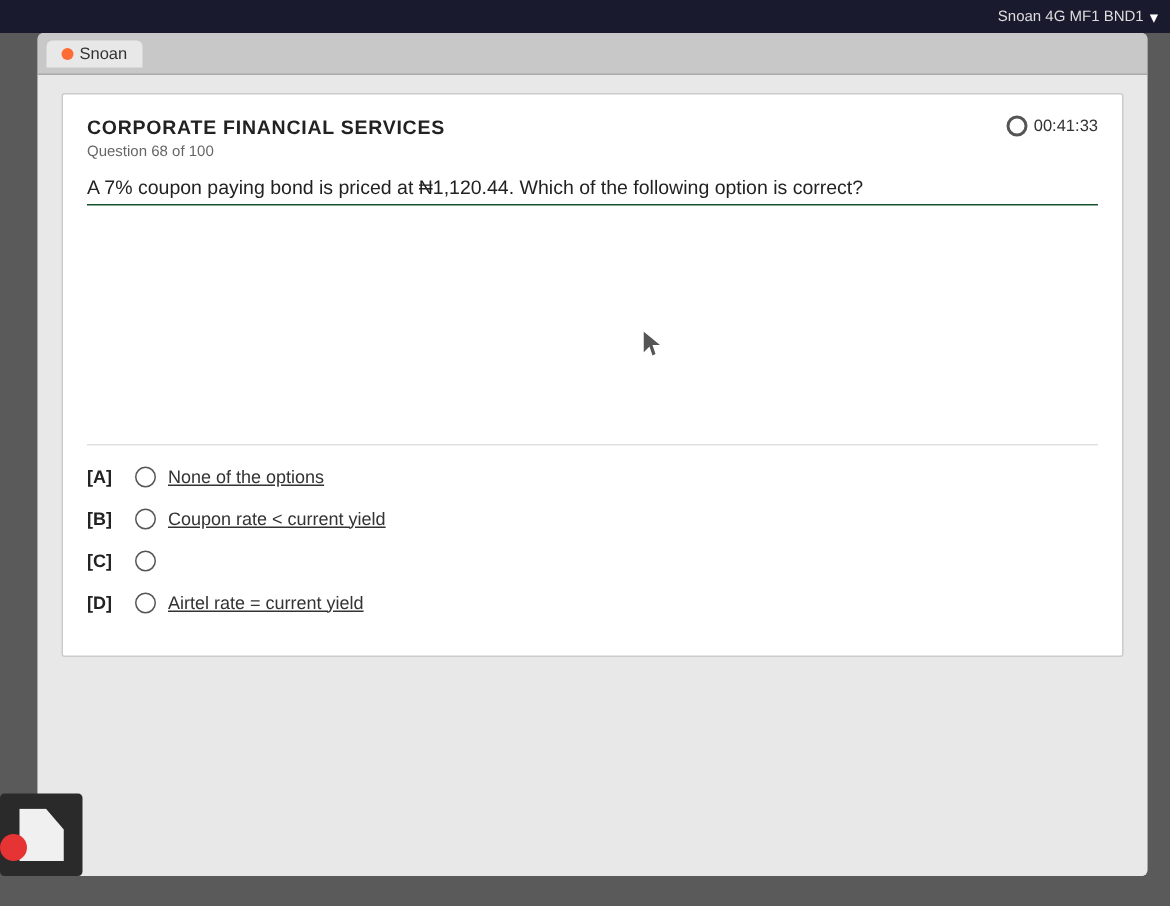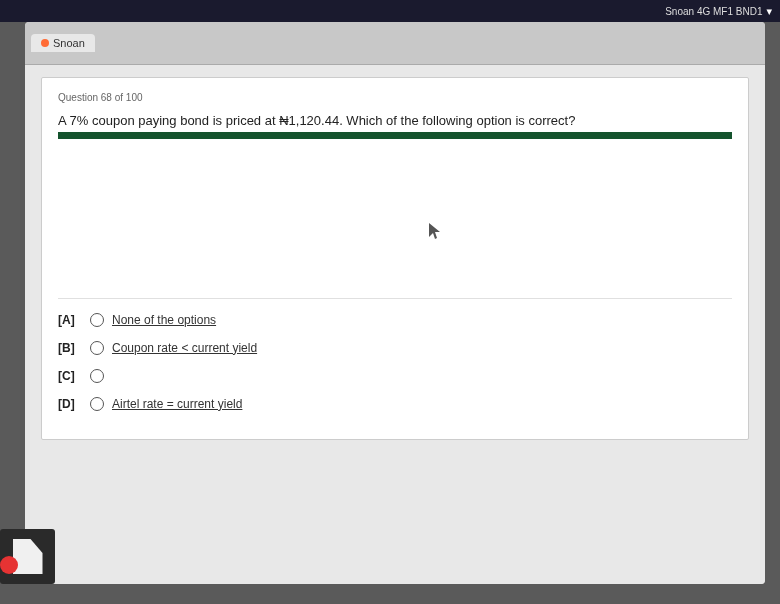--- a/index.html
+++ b/index.html
@@ -43,21 +43,21 @@
       right: 15px;
       bottom: 20px;
       background: #d0d0d0;
       border-radius: 4px;
       overflow: hidden;
     }
 
     
     .browser-tab-bar {
       background: #c8c8c8;
-      height: 43px;
+      height: 28px;
       display: flex;
       align-items: center;
       padding: 0 6px;
       border-bottom: 1px solid #aaa;
     }
 
     .browser-tab {
       background: #e8e8e8;
       border-radius: 4px 4px 0 0;
       padding: 3px 10px;
@@ -129,21 +129,21 @@
       font-size: 10px;
       color: #666;
       margin-bottom: 8px;
     }
 
     .question-text {
       font-size: 13px;
       color: #222;
       line-height: 1.5;
       padding-bottom: 1px;
-      border-bottom: 7px solid #14532d;
+      border-bottom: 1px solid #14532d;
       margin-bottom: 10px;
     }
 
     
     .blank-area {
       min-height: 150px;
       border-bottom: 1px solid #e0e0e0;
       margin-bottom: 10px;
       position: relative;
     }
@@ -236,20 +236,27 @@
   <div class="browser-tab-bar">
     <div class="browser-tab">
       <div class="tab-dot"></div>
       <span>Snoan</span>
     </div>
   </div>
 
   <div class="content-area">
     <div class="quiz-card">
 
+      <div class="quiz-header">
+        <span class="quiz-title">CORPORATE FINANCIAL SERVICES</span>
+        <div class="timer">
+          <div class="timer-circle"></div>
+          <span>00:41:33</span>
+        </div>
+      </div>
 
       <div class="question-number">Question 68 of 100</div>
 
       <div class="question-text">A 7% coupon paying bond is priced at ₦1,120.44. Which of the following option is correct?</div>
 
       <div class="blank-area">
         <div class="cursor-indicator">
           <svg width="12" height="18" viewBox="0 0 12 18">
             <polygon points="0,0 0,14 4,10 6,16 8,15 6,9 11,9" fill="#555" stroke="none"></polygon>
           </svg>

